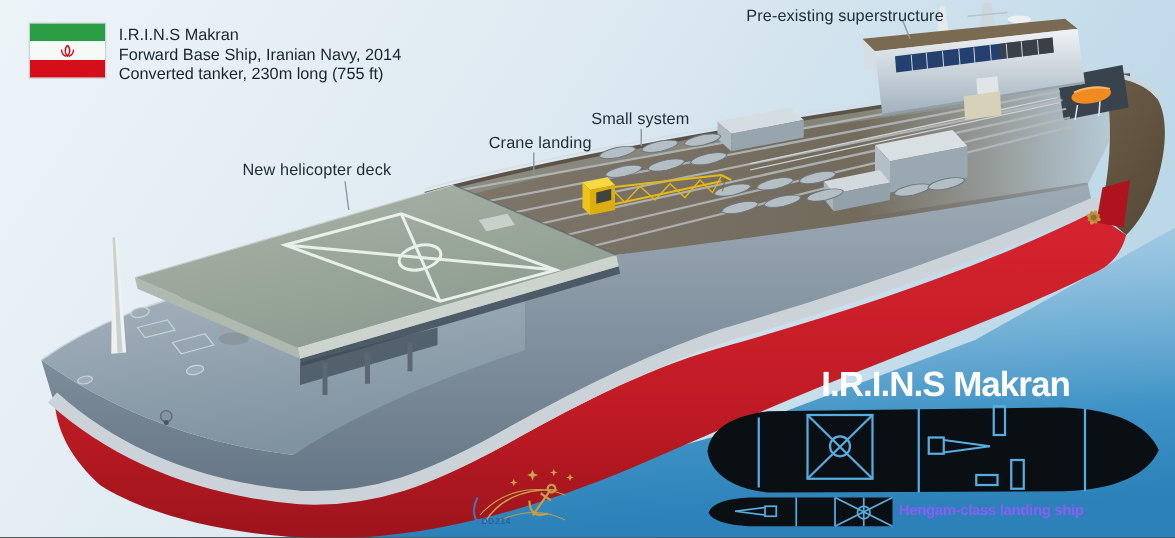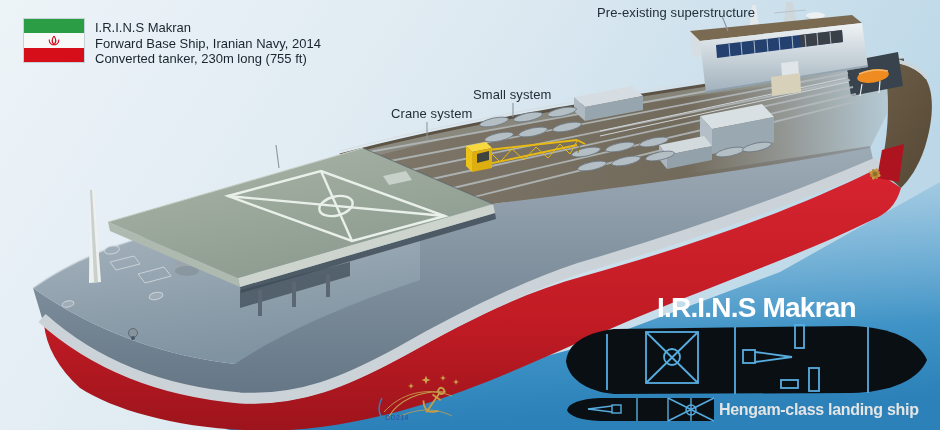--- a/index.html
+++ b/index.html
@@ -8,21 +8,21 @@
   .art{position:absolute;left:0;top:0;}
   .txt{position:absolute;white-space:nowrap;}
   .callout{font-size:13px;font-weight:400;color:#222e38;letter-spacing:.1px;}
   .legend{position:absolute;left:24px;top:19px;display:flex;gap:11px;}
   .flag{position:relative;width:60px;height:43px;display:flex;flex-direction:column;
         box-shadow:0 0 0 1px rgba(110,135,150,.3);}
   .flag .stripe{flex:1;}
   .flag .emblem{position:absolute;left:50%;top:50%;transform:translate(-50%,-50%);line-height:0;}
   .legend-lines{font-size:13px;line-height:15.5px;color:#18242f;font-weight:400;padding-top:1px;}
   .panel-title{left:657px;top:292px;font-size:28px;font-weight:700;letter-spacing:-0.8px;color:#ffffff;}
-  .hengam{left:719px;top:401px;font-size:16px;font-weight:700;letter-spacing:-0.3px;color:#e5e5e5;}
+  .hengam{left:719px;top:401px;font-size:12px;font-weight:700;letter-spacing:-0.3px;color:#8b5cf6;}
   .wm-text{left:385px;top:414px;font-size:7px;font-weight:700;color:#2d5fa6;letter-spacing:.4px;}
 </style>
 </head>
 <body>
 
 <div class="stage">
 
 <svg class="art" width="940" height="430" viewBox="0 0 940 430">
   <defs>
     <linearGradient id="bg" x1="0" y1="0" x2="1" y2="0.3">
@@ -318,19 +318,20 @@
     </div>
     <div class="legend-lines">
       <div>I.R.I.N.S Makran</div>
       <div>Forward Base Ship, Iranian Navy, 2014</div>
       <div>Converted tanker, 230m long (755 ft)</div>
     </div>
   </div>
 
   <div class="txt callout" style="left:597px;top:5px;">Pre-existing superstructure</div>
   <div class="txt callout" style="left:473px;top:87px;">Small system</div>
-  <div class="txt callout" style="left:391px;top:106px;">Crane system</div>
+  <div class="txt callout" style="left:391px;top:106px;">Crane landing</div>
+  <div class="txt callout" style="left:194px;top:128px;">New helicopter deck</div>
 
   <div class="txt panel-title">I.R.I.N.S Makran</div>
   <div class="txt hengam">Hengam-class landing ship</div>
 
   <div class="txt wm-text">DD214</div>
 </div>
 
 </body></html>

